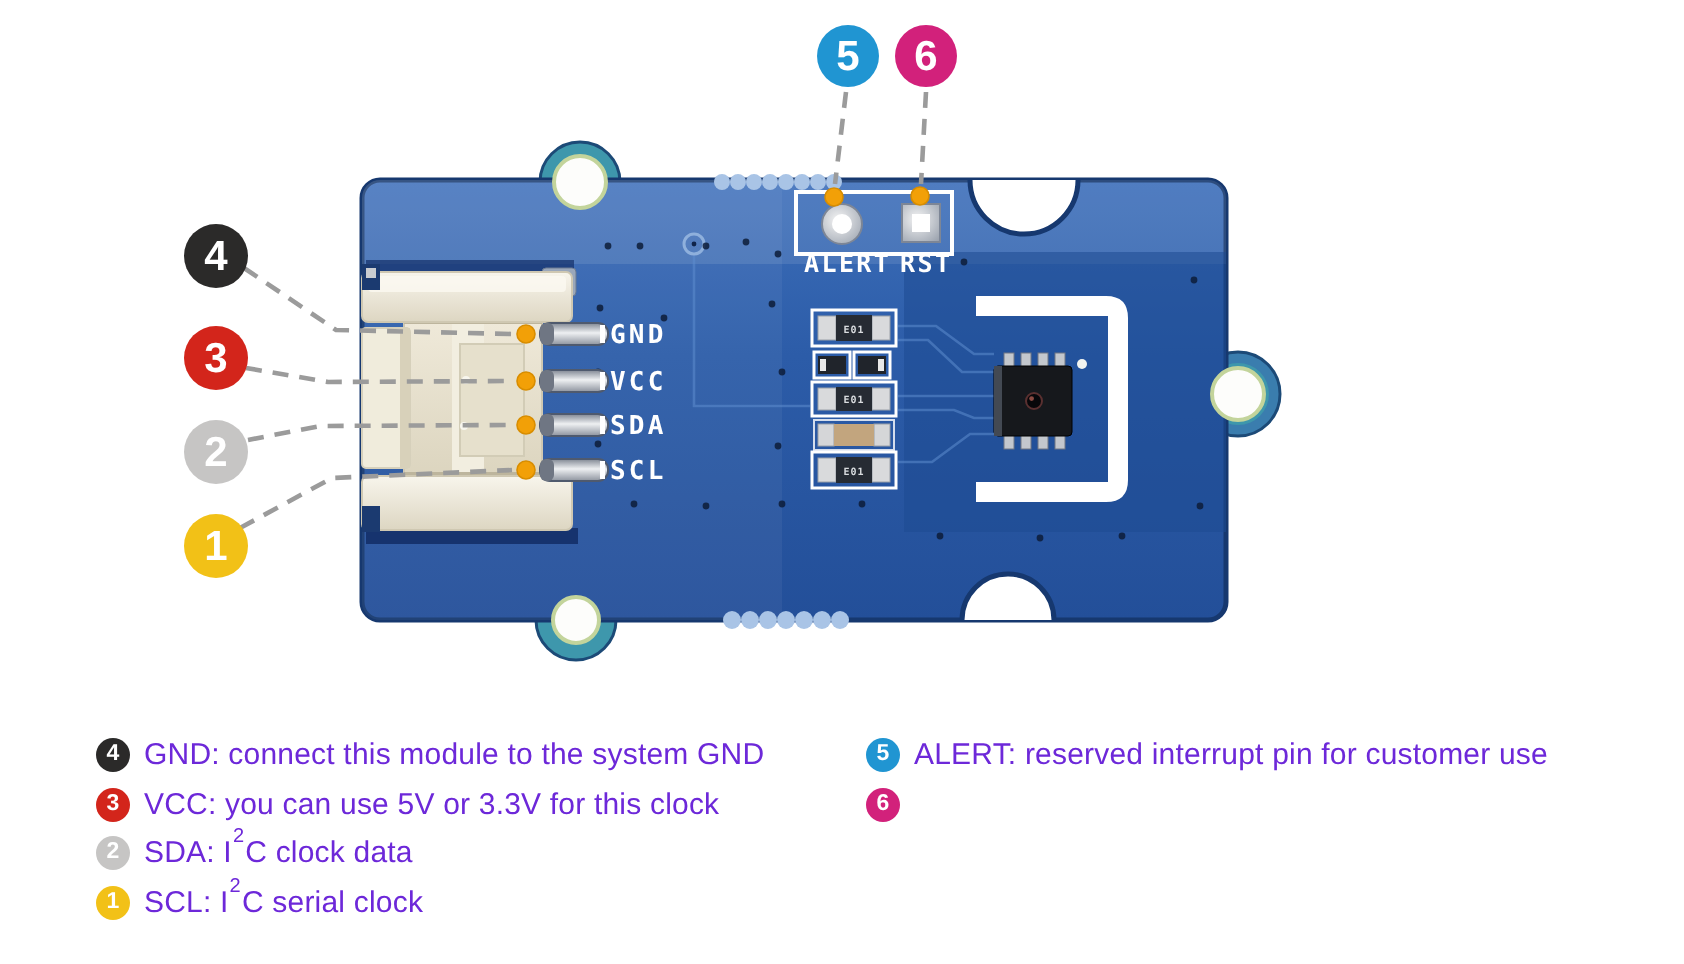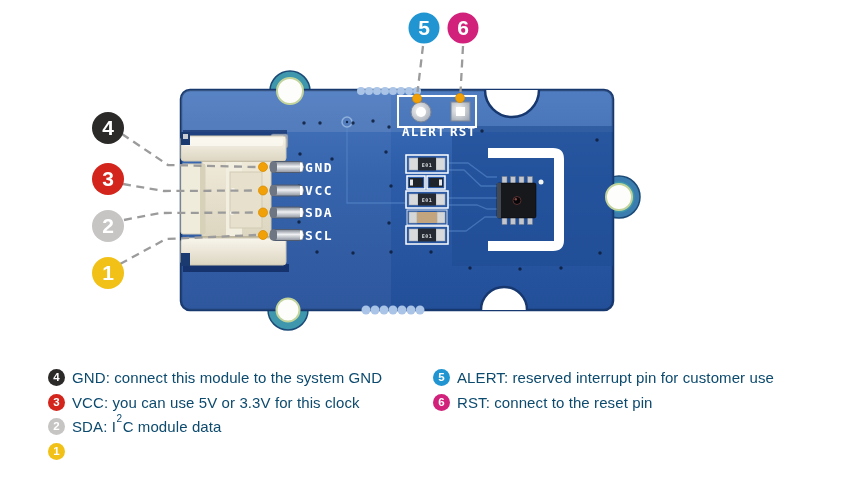--- a/index.html
+++ b/index.html
@@ -15,21 +15,21 @@
   .trace{fill:none;stroke:#5c8cce;stroke-width:1.3;opacity:.55;}
   .via{fill:#0d1c38;opacity:.85;}
   .serr{fill:#a9c4e6;}
   .legend-col{position:absolute;}
   .legend-left{left:48px;top:369px;}
   .legend-right{left:433px;top:369px;}
   .legend-row{display:flex;align-items:center;height:17px;margin-bottom:7.6px;}
   .bullet{flex:0 0 17px;width:17px;height:17px;border-radius:50%;display:flex;
           align-items:center;justify-content:center;color:#fff;
           font-size:11.5px;font-weight:bold;line-height:17px;}
-  .legend-text{margin-left:7px;font-size:15px;color:#0c4a6e;white-space:nowrap;letter-spacing:.1px;}
+  .legend-text{margin-left:7px;font-size:15px;color:#6d28d9;white-space:nowrap;letter-spacing:.1px;}
   .legend-text sup{font-size:10px;line-height:0;position:relative;top:-4px;margin:0 .5px;font-weight:normal;}
 </style>
 </head>
 <body>
 
 <div class="stage">
 
   <svg class="figure-svg" width="842" height="360" viewBox="0 0 842 360">
     <defs>
       <linearGradient id="gBoard" x1="0" y1="0" x2="0" y2="1">
@@ -310,37 +310,37 @@
     <div class="legend-row">
       <span class="bullet" style="background: rgb(211, 37, 27);">
           <span>3</span>
         </span>
       <span class="legend-text"><span>VCC: you can use 5V or 3.3V for this clock</span><sup></sup><span></span></span>
     </div>
     <div class="legend-row">
       <span class="bullet" style="background: rgb(198, 197, 196);">
           <span>2</span>
         </span>
-      <span class="legend-text"><span>SDA: I</span><sup>2</sup><span>C module data</span></span>
+      <span class="legend-text"><span>SDA: I</span><sup>2</sup><span>C clock data</span></span>
     </div>
     <div class="legend-row">
       <span class="bullet" style="background: rgb(242, 193, 23);">
           <span>1</span>
         </span>
+      <span class="legend-text"><span>SCL: I</span><sup>2</sup><span>C serial clock</span></span>
     </div>
   </div>
 
   <div class="legend-col legend-right">
     <div class="legend-row">
       <span class="bullet" style="background: rgb(32, 149, 210);">
           <span>5</span>
         </span>
       <span class="legend-text"><span>ALERT: reserved interrupt pin for customer use</span><sup></sup><span></span></span>
     </div>
     <div class="legend-row">
       <span class="bullet" style="background: rgb(210, 33, 123);">
           <span>6</span>
         </span>
-      <span class="legend-text"><span>RST: connect to the reset pin</span><sup></sup><span></span></span>
     </div>
   </div>
 
 </div>
 
 </body></html>

